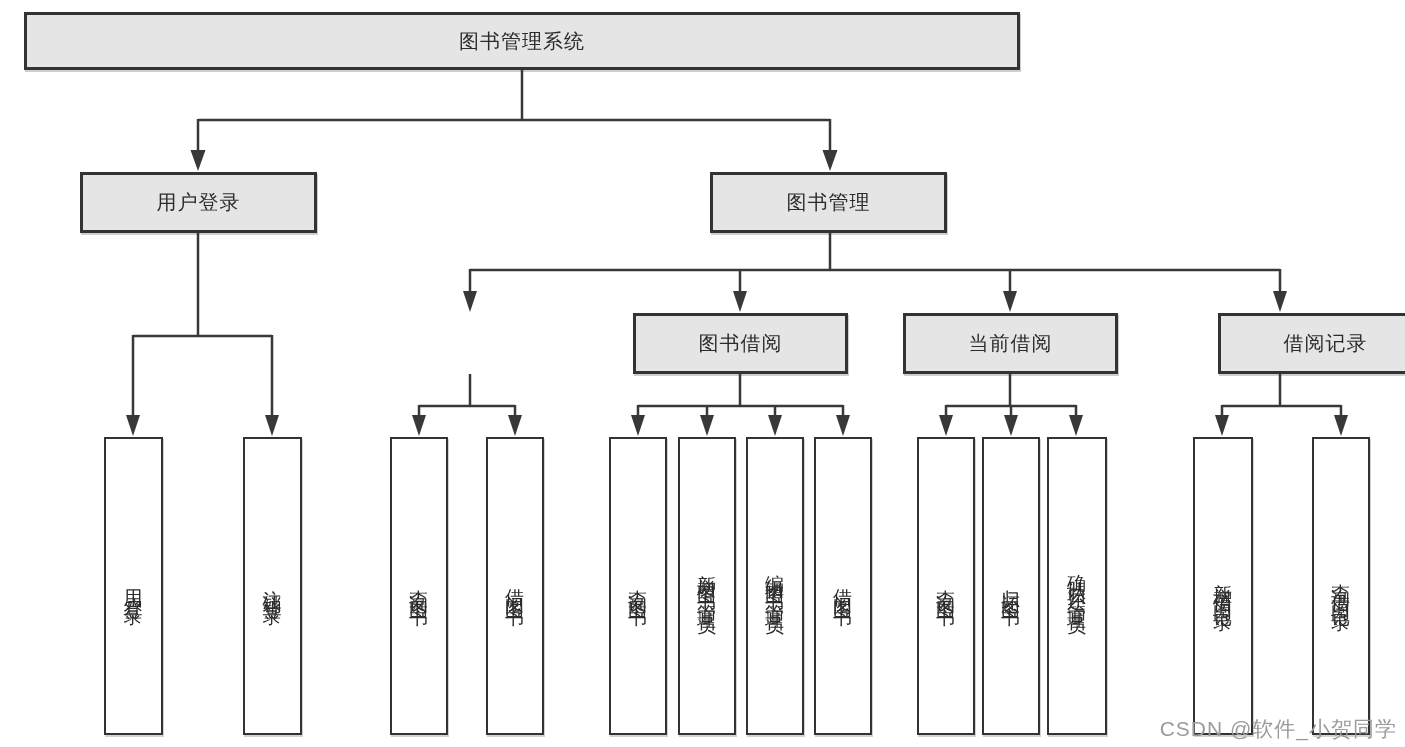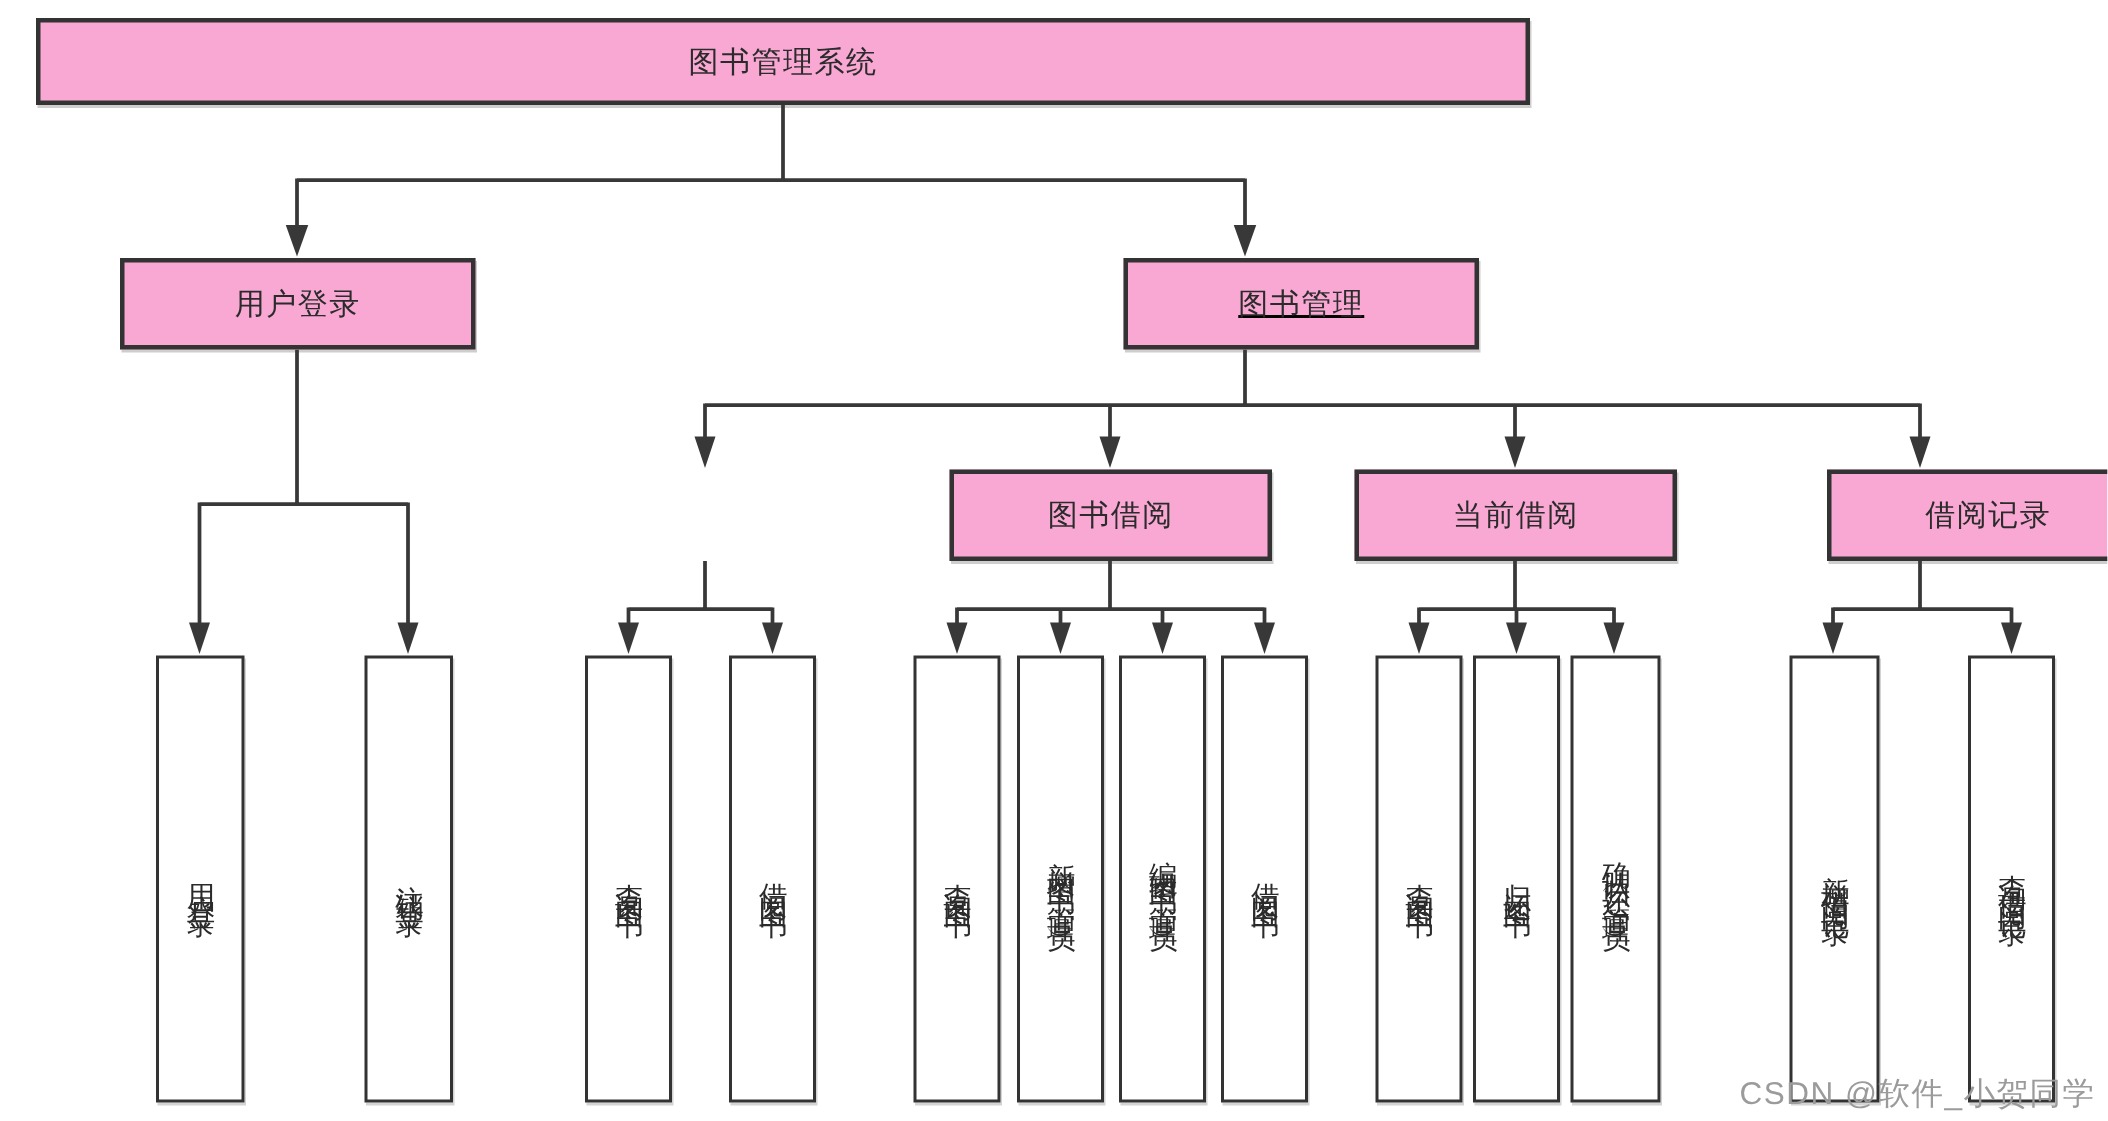--- a/index.html
+++ b/index.html
@@ -20,37 +20,37 @@
     left: 0;
     top: 0;
     width: 1405px;
     height: 747px;
     pointer-events: none;
   }
   .node {
     position: absolute;
     box-sizing: border-box;
     border: 3px solid #333333;
-    background: #f9a8d4;
+    background: #e5e5e5;
     display: flex;
     align-items: center;
     justify-content: center;
     box-shadow: 1px 2px 0 rgba(60,60,60,0.25);
   }
   .node .lbl {
     color: #2b2b2b;
     font-size: 20px;
     font-weight: 500;
     letter-spacing: 1px;
     white-space: nowrap;
   }
   .node.root   { left: 24px;  top: 12px;  width: 996px; height: 58px; }
   .node.lvl2   { top: 172px; height: 61px; width: 237px; }
   .node.n-user-login { left: 80px; }
-  .node.n-book-mgmt  { left: 749px; text-decoration: underline; }
+  .node.n-book-mgmt  { left: 710px; }
   .node.lvl3   { top: 313px; height: 61px; width: 215px; }
   .node.n-new-book   { left: 363px; }
   .node.n-borrowing  { left: 633px; text-align: right; }
   .node.n-current    { left: 903px; }
   .node.n-records    { left: 1218px; }
 
   .leaf {
     position: absolute;
     top: 437px;
     height: 298px;

